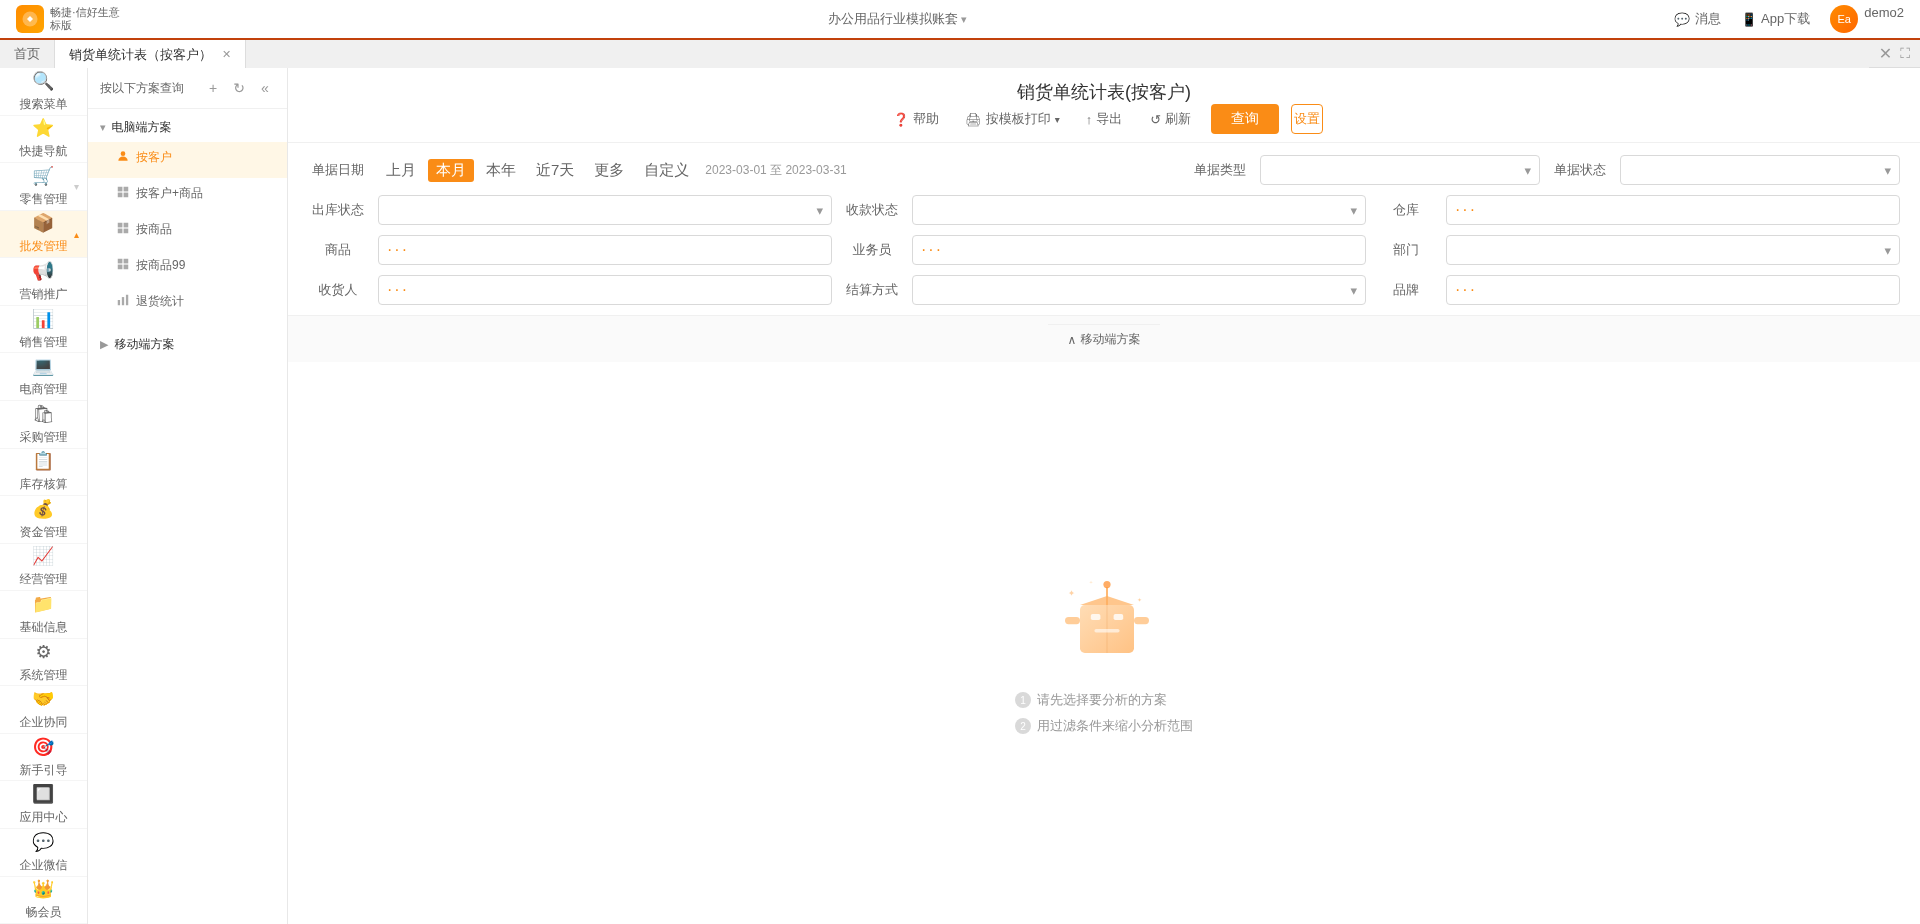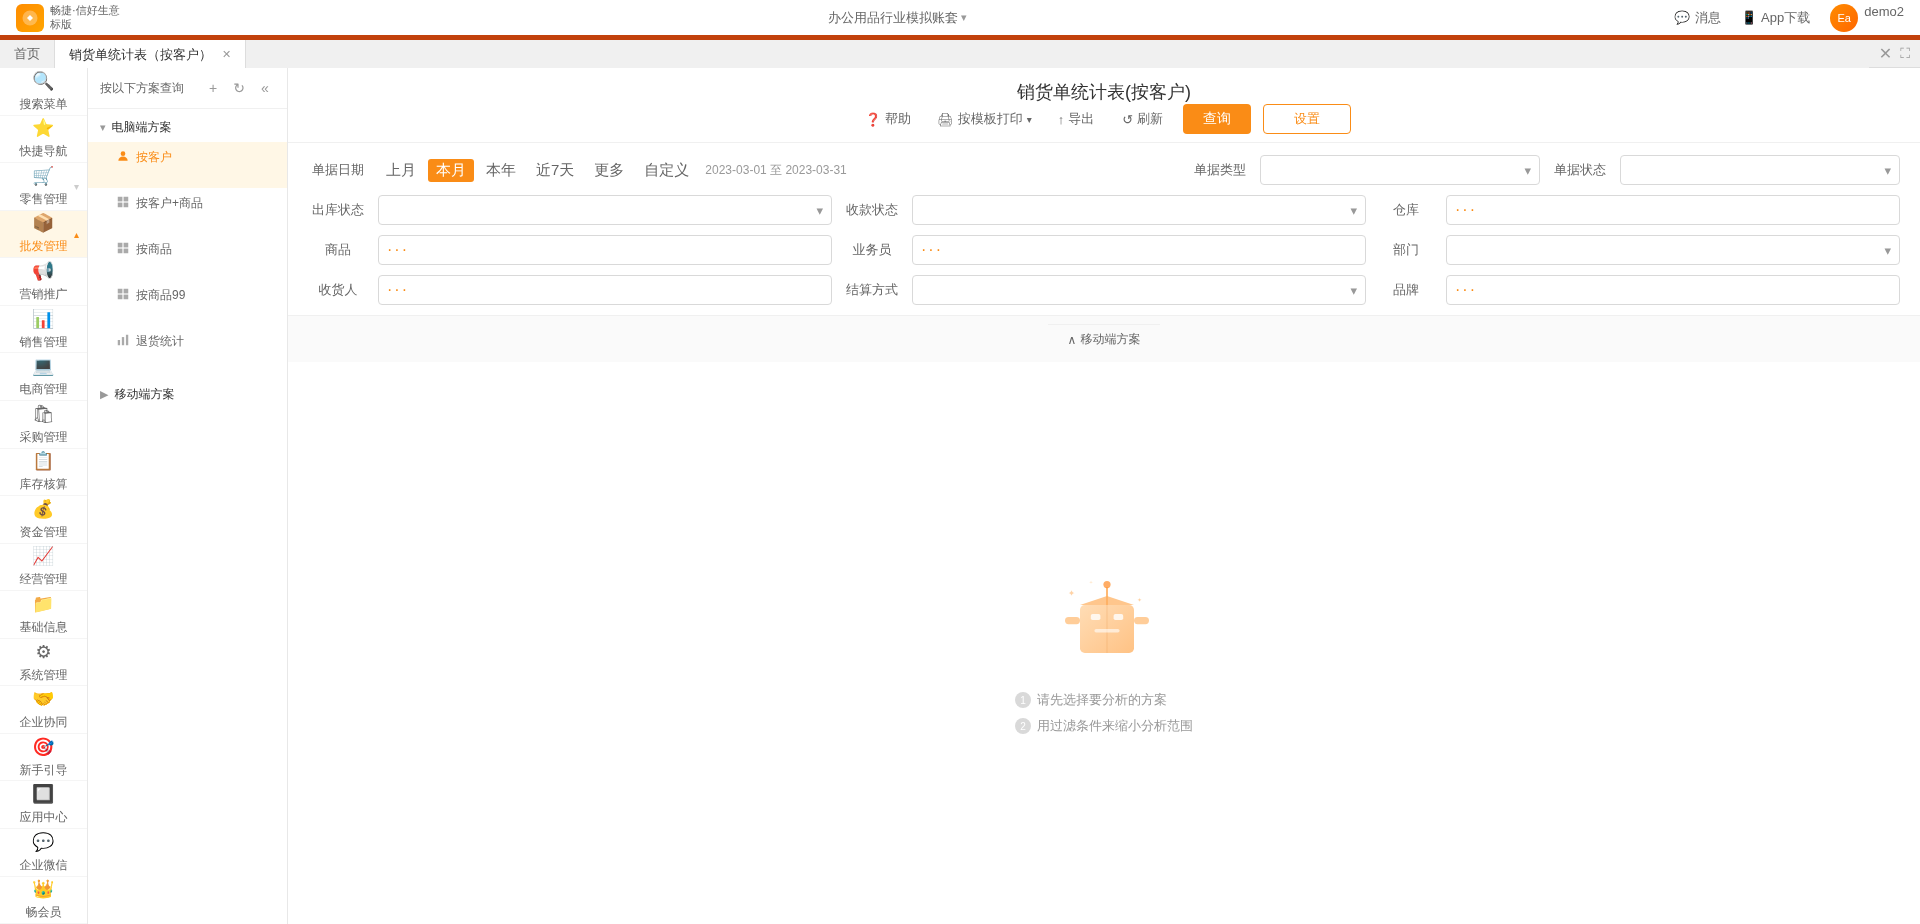--- a/index.html
+++ b/index.html
@@ -2,21 +2,21 @@
 <html><head>
   <meta charset="utf-8">
   <style>
     * { box-sizing: border-box; margin: 0; padding: 0; }
     body { font-family: 'Microsoft YaHei', Arial, sans-serif; font-size: 13px; background: #f5f5f5; color: #333; display: flex; flex-direction: column; height: 100vh; overflow: hidden; }
 
     
     .top-header {
       height: 40px;
       background: #fff;
-      border-bottom: 5px solid #c2410c;
+      border-bottom: 2px solid #c2410c;
       display: flex;
       align-items: center;
       justify-content: space-between;
       padding: 0 16px;
       z-index: 100;
     }
     .top-header-left {
       display: flex;
       align-items: center;
       gap: 8px;
@@ -174,21 +174,21 @@
     .scheme-group-header {
       padding: 6px 12px;
       display: flex;
       align-items: center;
       gap: 6px;
       font-size: 12px;
       color: #333;
       cursor: pointer;
     }
     .scheme-item {
-      padding: 7px 12px 22px 28px;
+      padding: 7px 12px 12px 28px;
       display: flex;
       align-items: center;
       gap: 6px;
       font-size: 12px;
       color: #666;
       cursor: pointer;
     }
     .scheme-item.active {
       background: #fff7e6;
       color: #fa8c16;
@@ -242,21 +242,21 @@
       border: none;
       padding: 6px 20px;
       border-radius: 4px;
       font-size: 14px;
       cursor: pointer;
     }
     .header-btn-secondary {
       background: white;
       color: #fa8c16;
       border: 1px solid #fa8c16;
-      padding: 5px 30px;
+      padding: 5px 2px;
       border-radius: 4px;
       font-size: 13px;
       cursor: pointer;
     }
     .filter-row {
       display: flex;
       align-items: center;
       margin-bottom: 10px;
       gap: 10px;
     }

